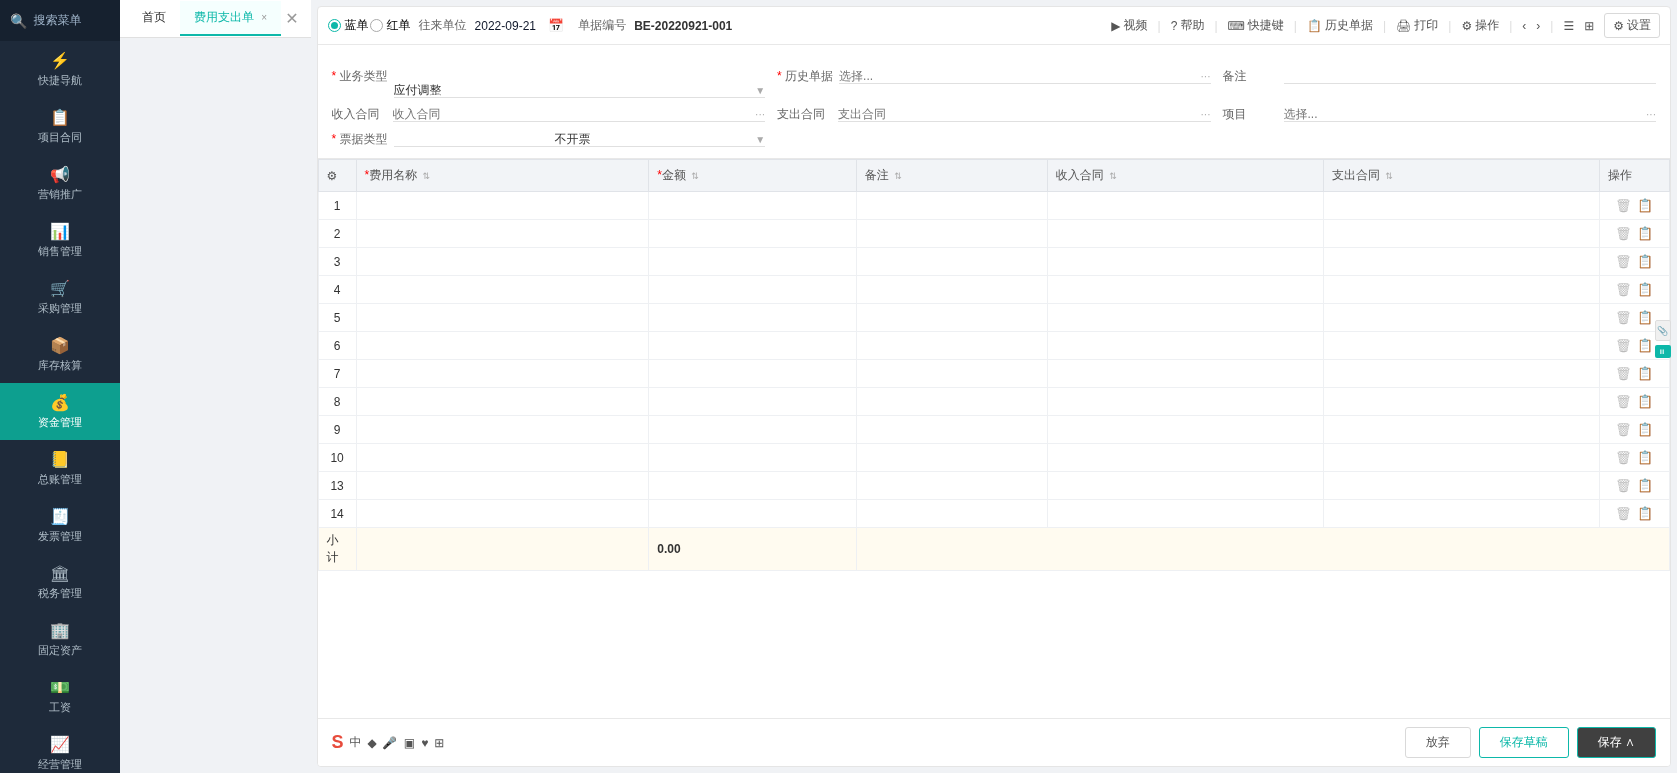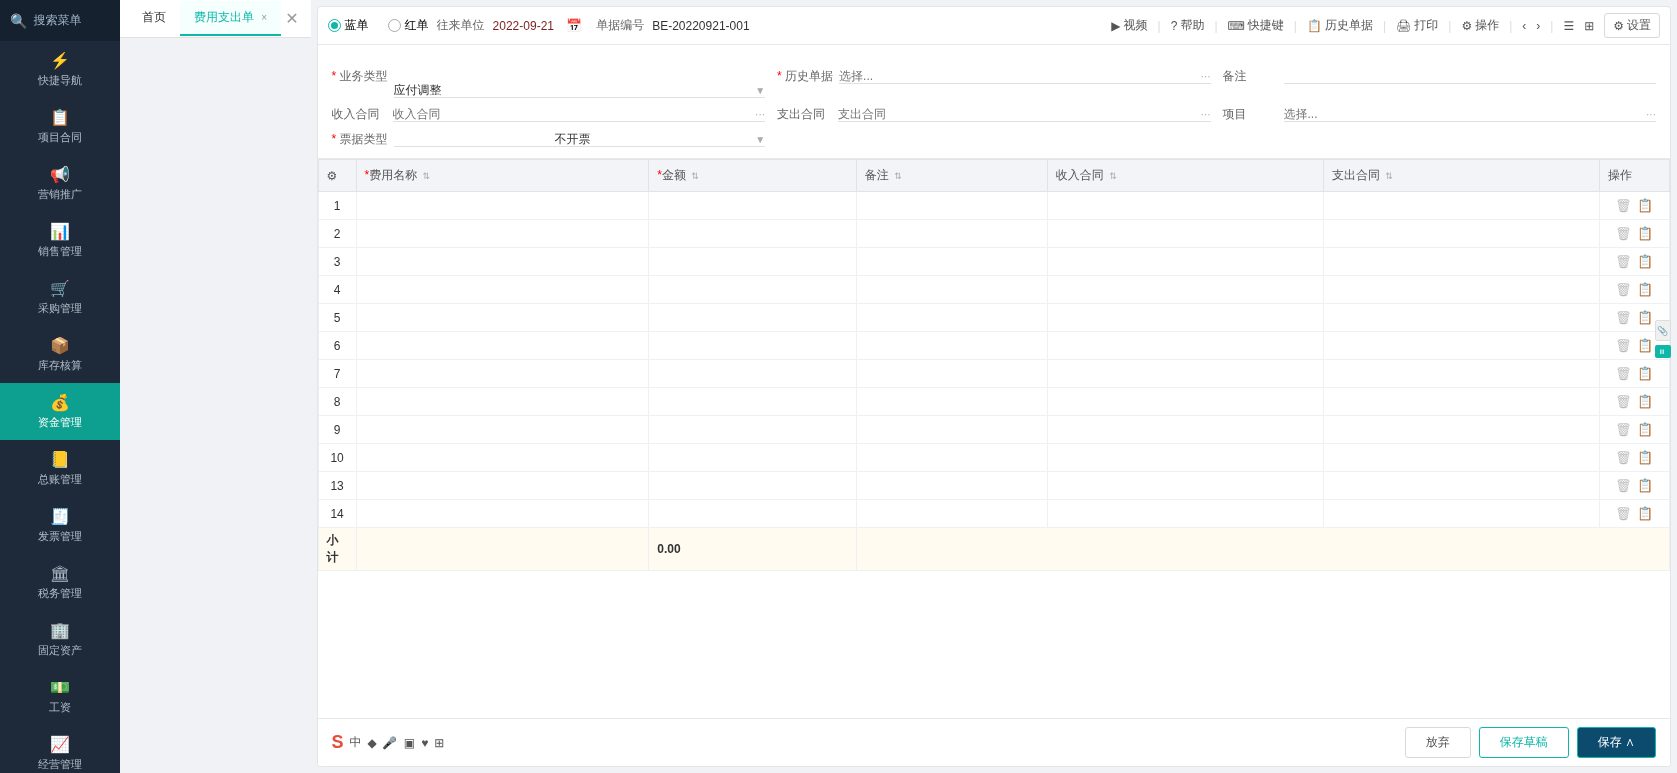--- a/index.html
+++ b/index.html
@@ -104,39 +104,39 @@
 
     
     .toolbar {
       display: flex;
       align-items: center;
       padding: 6px 10px;
       border-bottom: 1px solid #e8e8e8;
       gap: 8px;
       flex-wrap: wrap;
     }
-    .radio-group { display: flex; align-items: center; gap: 19px; }
+    .radio-group { display: flex; align-items: center; gap: 1px; }
     .radio-item { display: flex; align-items: center; gap: 4px; cursor: pointer; }
     .radio-circle {
       width: 13px; height: 13px; border-radius: 50%;
       border: 1.5px solid #0db8a9;
       display: flex; align-items: center; justify-content: center;
     }
     .radio-circle.checked::after {
       content: '';
       width: 7px; height: 7px;
       background: #0db8a9;
       border-radius: 50%;
     }
     .radio-circle.unchecked { border-color: #aaa; }
     .date-label { color: #666; }
-    .date-value { color: #7f1d1d; font-weight: 500; margin-right: 4px; }
+    .date-value { color: #0f172a; font-weight: 500; margin-right: 4px; }
     .cal-icon { color: #0db8a9; cursor: pointer; font-size: 13px; }
     .doc-label { color: #666; margin-left: 6px; }
-    .doc-value { color: #333; font-weight: 400; }
+    .doc-value { color: #333; font-weight: 700; }
 
     .toolbar-actions {
       margin-left: auto;
       display: flex;
       align-items: center;
       gap: 10px;
       color: #555;
     }
     .toolbar-action-item {
       display: flex; align-items: center; gap: 3px; cursor: pointer; color: #555;
@@ -217,21 +217,21 @@
     .col-actions { width: 70px; text-align: center; }
     .data-table tbody td {
       border: 1px solid #eef0f3;
       padding: 4px 8px;
       height: 28px;
       color: #333;
     }
     .data-table tbody tr.subtotal-row {
       background: #fffbf0;
     }
-    .subtotal-row td { font-weight: 700; color: #333; }
+    .subtotal-row td { font-weight: 400; color: #333; }
     .row-num { text-align: center; color: #bbb; }
     .action-icons { display: flex; gap: 6px; justify-content: center; }
     .action-icon-btn { color: #bbb; cursor: pointer; font-size: 13px; }
     .gear-col { text-align: center; }
 
     
     .bottom-toolbar {
       background: #fff;
       border-top: 1px solid #e8e8e8;
       padding: 8px 14px;
@@ -255,21 +255,21 @@
       background: #fff;
       border-color: #d9d9d9;
       color: #555;
     }
     .btn-secondary {
       background: #fff;
       border-color: #0db8a9;
       color: #0db8a9;
     }
     .btn-primary {
-      background: #0c4a6e;
+      background: #404040;
       color: #fff;
       border-color: #0db8a9;
     }
 
     
     ::-webkit-scrollbar { width: 6px; height: 6px; }
     ::-webkit-scrollbar-track { background: #f0f0f0; }
     ::-webkit-scrollbar-thumb { background: #ccc; border-radius: 3px; }
     .sticky-btn {
       width: 20px;

